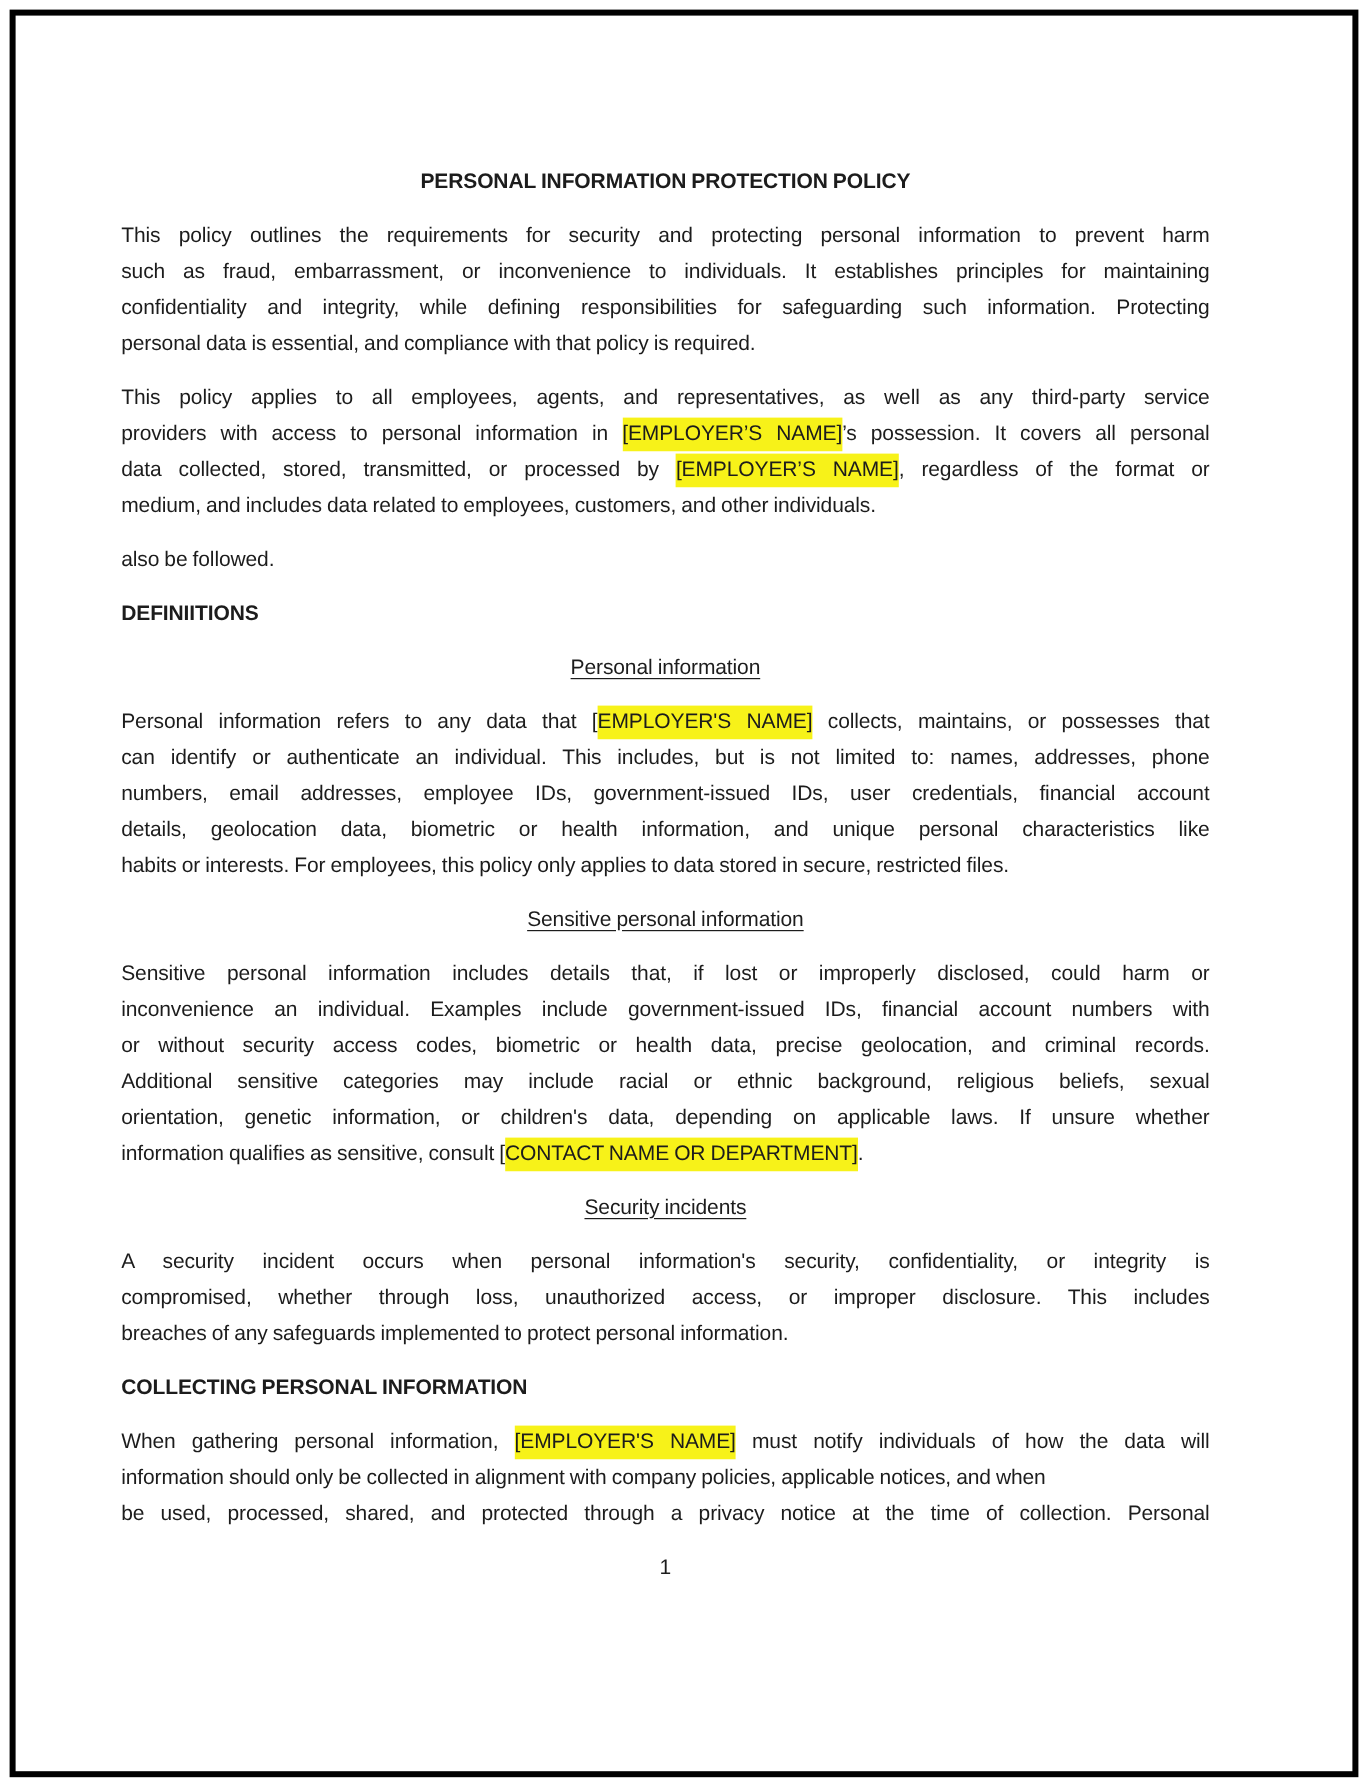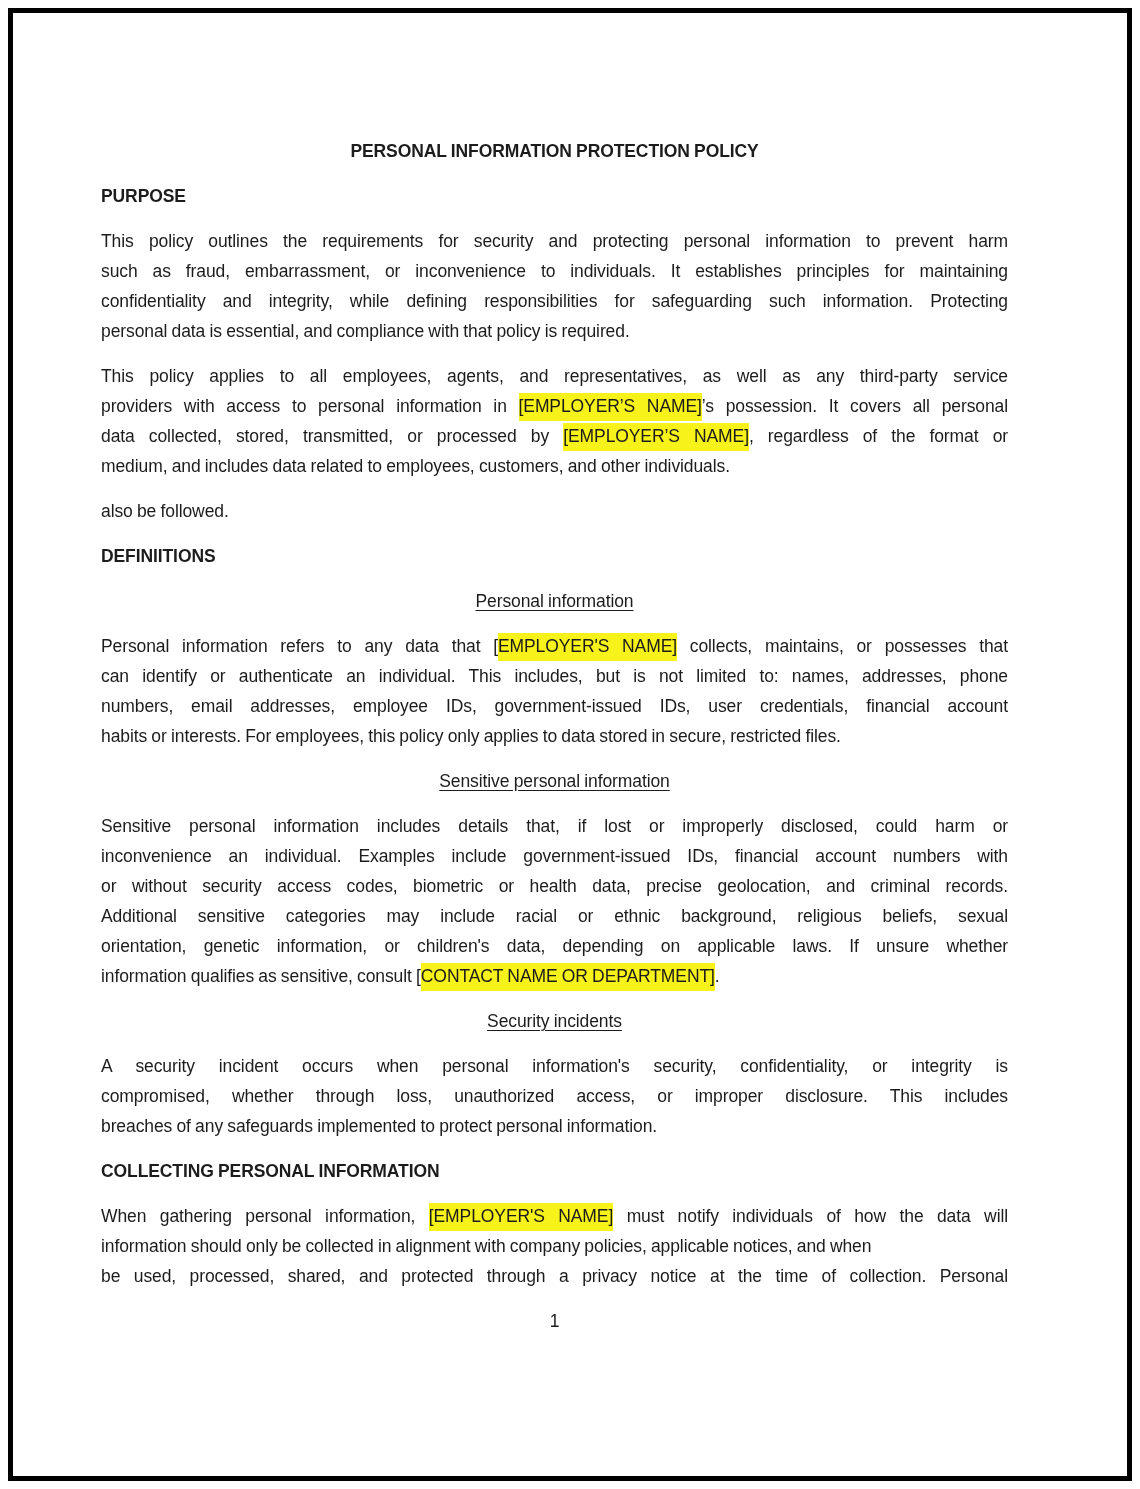--- a/index.html
+++ b/index.html
@@ -66,21 +66,20 @@
     text-align: center;
   }
 </style>
 </head>
 <body>
 
 <div class="sheet" style="--hl: #f7f219; --txt: #1c1c1c; --brd: #000000;">
   <div class="frame"></div>
   <div class="content">
       <div class="blk title">PERSONAL INFORMATION PROTECTION POLICY</div>
-      <div class="blk heading">PURPOSE</div>
       <div class="blk para">
         <div class="line">This policy outlines the requirements for security and protecting personal information to prevent harm</div>
         <div class="line">such as fraud, embarrassment, or inconvenience to individuals. It establishes principles for maintaining</div>
         <div class="line">confidentiality and integrity, while defining responsibilities for safeguarding such information. Protecting</div>
         <div class="line last">personal data is essential, and compliance with that policy is required.</div>
       </div>
       <div class="blk para">
         <div class="line">This policy applies to all employees, agents, and representatives, as well as any third-party service</div>
         <div class="line">providers with access to personal information in <mark>[EMPLOYER’S NAME]</mark>’s possession. It covers all personal</div>
         <div class="line">data collected, stored, transmitted, or processed by <mark>[EMPLOYER’S NAME]</mark>, regardless of the format or</div>
@@ -88,20 +87,21 @@
       </div>
       <div class="blk para">
         <div class="line last">also be followed.</div>
       </div>
       <div class="blk heading">DEFINIITIONS</div>
       <div class="blk subheading">Personal information</div>
       <div class="blk para">
         <div class="line">Personal information refers to any data that [<mark>EMPLOYER'S NAME]</mark> collects, maintains, or possesses that</div>
         <div class="line">can identify or authenticate an individual. This includes, but is not limited to: names, addresses, phone</div>
         <div class="line">numbers, email addresses, employee IDs, government-issued IDs, user credentials, financial account</div>
+        <div class="line">details, geolocation data, biometric or health information, and unique personal characteristics like</div>
         <div class="line last">habits or interests. For employees, this policy only applies to data stored in secure, restricted files.</div>
       </div>
       <div class="blk subheading">Sensitive personal information</div>
       <div class="blk para">
         <div class="line">Sensitive personal information includes details that, if lost or improperly disclosed, could harm or</div>
         <div class="line">inconvenience an individual. Examples include government-issued IDs, financial account numbers with</div>
         <div class="line">or without security access codes, biometric or health data, precise geolocation, and criminal records.</div>
         <div class="line">Additional sensitive categories may include racial or ethnic background, religious beliefs, sexual</div>
         <div class="line">orientation, genetic information, or children's data, depending on applicable laws. If unsure whether</div>
         <div class="line last">information qualifies as sensitive, consult [<mark>CONTACT NAME OR DEPARTMENT]</mark>.</div>

